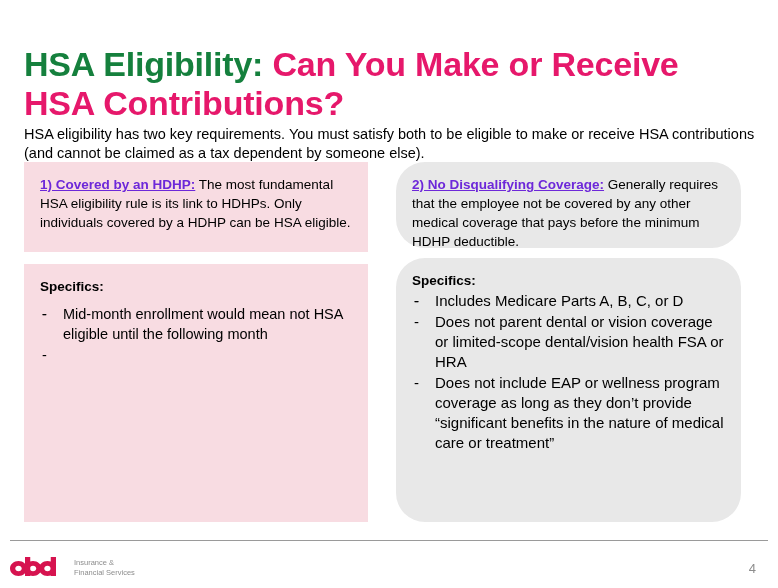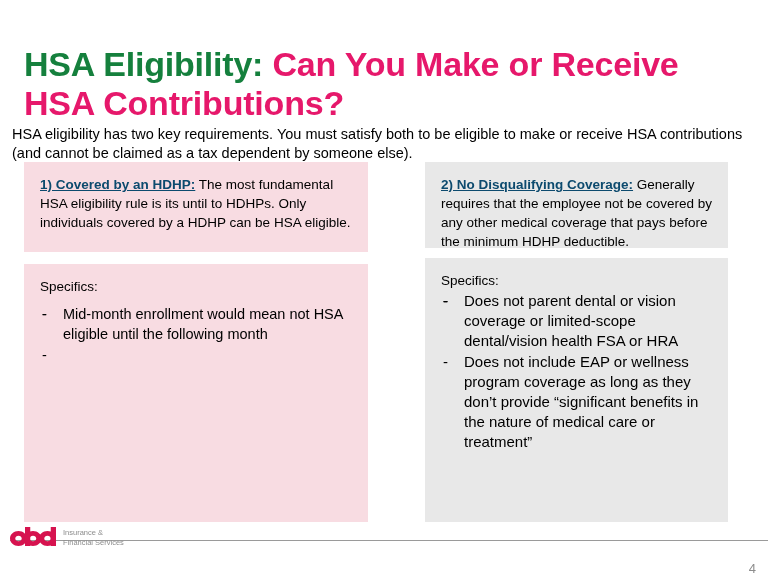--- a/index.html
+++ b/index.html
@@ -26,38 +26,39 @@
     font-weight: bold;
     line-height: 1.16;
     letter-spacing: -0.2px;
   }
   .title-black { color: #15803d; }
   .title-pink  { color: #E6186B; }
 
   
   .slide-subtitle {
     position: absolute;
-    left: 12px;
+    left: 24px;
     top: 110px;
     width: 732px;
     font-size: 14.5px;
     line-height: 1.35;
     color: #000000;
   }
 
   
   .col-left {
     position: absolute;
     left: 24px;
     width: 344px;
   }
   .col-right {
     position: absolute;
-    left: 425px;
-    width: 303px;
+    left: 396px;
+    width: 345px;
+    border-radius: 29px;
   }
 
   .box {
     box-sizing: border-box;
     padding: 13px 16px 13px 16px;
   }
   .box-pink { background: #F8DCE2; }
   .box-gray { background: #E8E8E8; }
 
   .head-top-left  { top: 162px; height: 90px; }
@@ -66,29 +67,29 @@
   .spec-left  { top: 264px; height: 258px; }
   .spec-right { top: 258px; height: 264px; }
 
   .box p, .box .lead {
     margin: 0;
     font-size: 13.5px;
     line-height: 1.42;
   }
 
   .req-label {
-    color: #0c4a6e;
+    color: #6d28d9;
     font-weight: bold;
     text-decoration: underline;
   }
 
   .specifics-heading {
     margin: 0 0 4px 0;
     font-size: 15px;
-    font-weight: normal;
+    font-weight: bold;
     line-height: 1.3;
   }
   .spec-left .specifics-heading { margin-bottom: 9px; }
 
   ul.dash-list {
     list-style: none;
     margin: 0;
     padding: 0;
   }
   ul.dash-list > li {
@@ -110,24 +111,24 @@
     position: absolute;
     left: 10px;
     top: 540px;
     width: 758px;
     height: 1px;
     background: #9a9a9a;
   }
   .footer-logo {
     position: absolute;
     left: 10px;
-    top: 527px;
+    top: 557px;
     display: flex;
     align-items: center;
-    gap: 7px;
+    gap: 18px;
   }
   .logo-mark { display: block; }
   .logo-tagline {
     font-size: 7.5px;
     line-height: 1.25;
     color: #8d8d8d;
     font-family: "Liberation Sans", sans-serif;
   }
   .page-number {
     position: absolute;
@@ -140,21 +141,21 @@
 </head>
 <body>
 
 <h1 class="slide-title">
   <span class="title-black">HSA Eligibility: </span><span class="title-pink">Can You Make or Receive HSA Contributions?</span>
 </h1>
 
 <p class="slide-subtitle">HSA eligibility has two key requirements.  You must satisfy both to be eligible to make or receive HSA contributions (and cannot be claimed as a tax dependent by someone else).</p>
 
 <div class="box box-pink col-left head-top-left">
-  <p class="lead"><span class="req-label">1) Covered by an HDHP:</span><span> The most fundamental HSA eligibility rule is its until to HDHPs.  Only individuals covered by a HDHP can be HSA eligible.</span></p>
+  <p class="lead"><span class="req-label">1) Covered by an HDHP:</span><span> The most fundamental HSA eligibility rule is its link to HDHPs.  Only individuals covered by a HDHP can be HSA eligible.</span></p>
 </div>
 
 <div class="box box-gray col-right head-top-right">
   <p class="lead"><span class="req-label">2) No Disqualifying Coverage:</span><span> Generally requires that the employee not be covered by any other medical coverage that pays before the minimum HDHP deductible.</span></p>
 </div>
 
 <div class="box box-pink col-left spec-left">
   <p class="specifics-heading">Specifics:</p>
   <ul class="dash-list">
     <li>
@@ -171,20 +172,21 @@
 </div>
 
 <div class="box box-gray col-right spec-right">
   <p class="specifics-heading">Specifics:</p>
   <ul class="dash-list">
     <li>
       <span class="dash">-</span>
     </li>
     <li>
       <span class="dash">-</span>
+      <span>Includes Medicare Parts A, B, C, or D</span>
     </li>
     <li>
       <span class="dash">-</span>
       <span>Does not parent dental or vision coverage or limited-scope dental/vision health FSA or HRA</span>
     </li>
     <li>
       <span class="dash">-</span>
       <span>Does not include EAP or wellness program coverage as long as they don’t provide “significant benefits in the nature of medical care or treatment”</span>
     </li>
   </ul>

